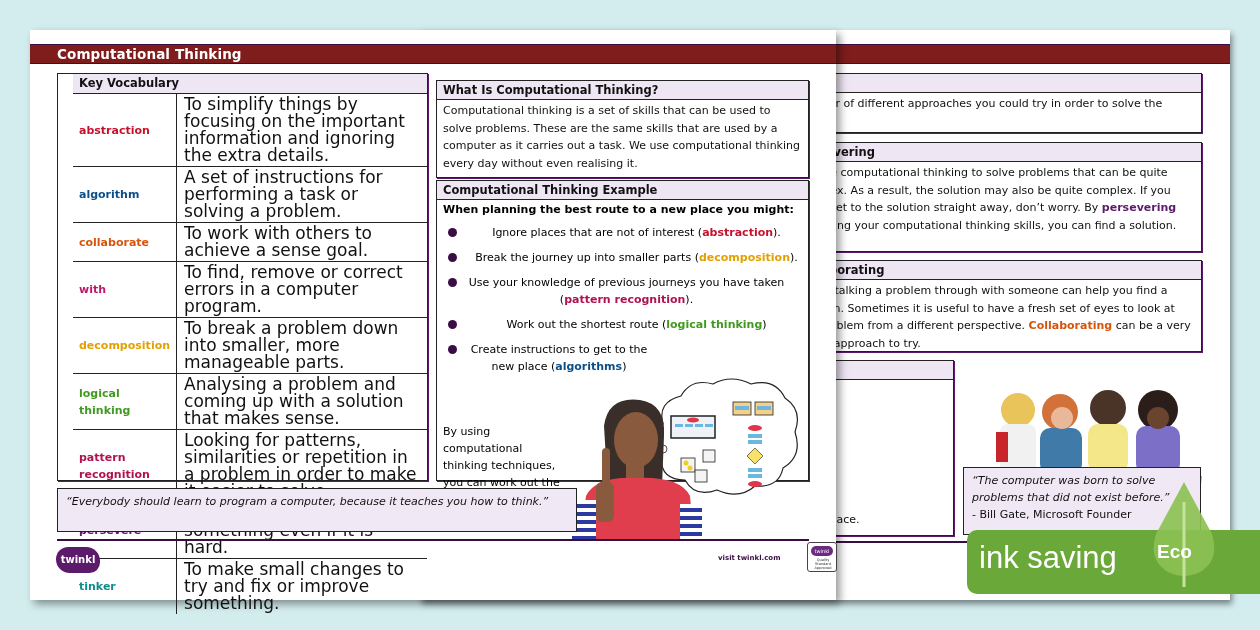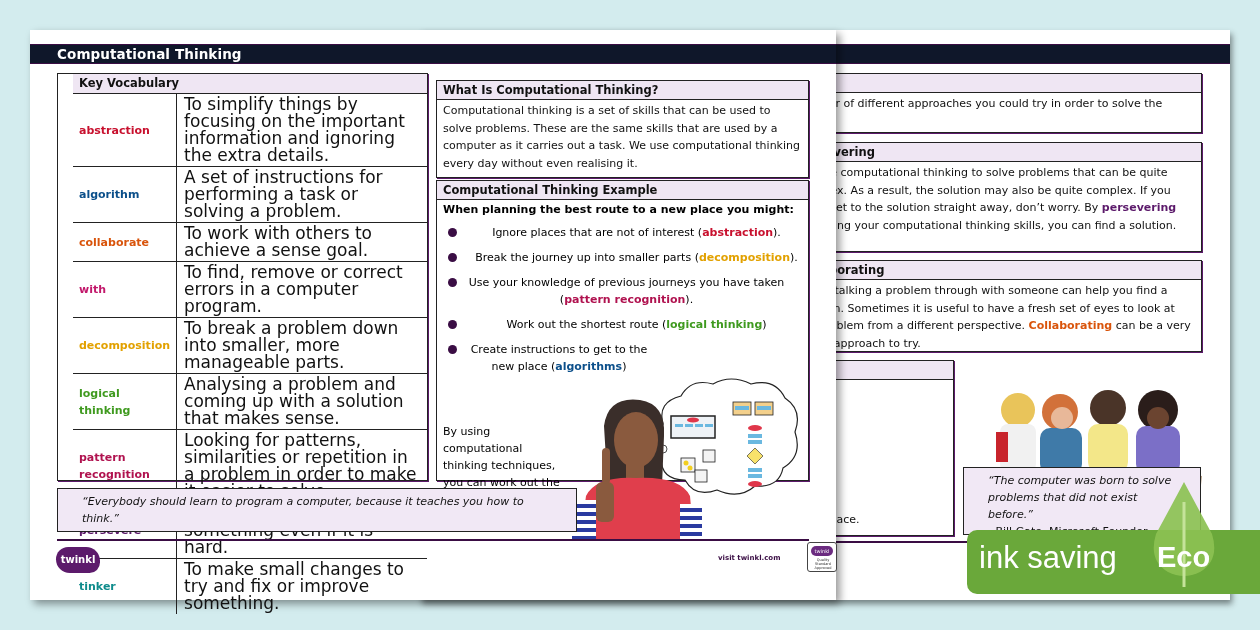--- a/index.html
+++ b/index.html
@@ -10,21 +10,21 @@
     position: relative;
   }
   .page {
     position: absolute; background: #fff;
     box-shadow: 2px 4px 6px rgba(0,0,0,0.45);
   }
   .page-back { left: 420px; top: 30px; width: 810px; height: 570px; }
   .page-front { left: 30px; top: 30px; width: 806px; height: 570px; box-shadow: 4px 4px 8px rgba(0,0,0,0.4); }
   .title-bar {
     position: absolute; left: 0; top: 14px; height: 20px;
-    background: #0f172a; border-top: 1px solid #3a0d44; border-bottom: 1px solid #3a0d44;
+    background: #7f1d1d; border-top: 1px solid #3a0d44; border-bottom: 1px solid #3a0d44;
   }
   .page-front .title-bar { width: 806px; }
   .page-back .title-bar { width: 810px; }
   .title-text {
     position: absolute; left: 27px; top: 1px;
     color: #fff; font-weight: bold; font-size: 13.5px; letter-spacing: 0.1px;
   }
   .box {
     position: absolute; border: 1.5px solid #222; background: #fff;
     box-shadow: 1px 1px 0 #5c1a6b;
@@ -39,21 +39,21 @@
   table.vocab td.term { width: 98px; padding: 2px 6px; font-weight: bold; font-size: 11px; line-height: 17px; border-right: 1.5px solid #222; }
   table.vocab td.def { padding: 2px 7px; }
   .bullets { list-style: none; padding-left: 6px; }
   .bullets li { position: relative; padding-left: 22px; font-size: 11px; line-height: 17px; margin-bottom: 8px; text-align: center; }
   .bullets li .dot {
     position: absolute; left: 5px; top: 4px; width: 9px; height: 9px; border-radius: 50%; background: #3a0d44;
   }
   .hl { font-weight: bold; }
   .quote-box {
     position: absolute; background: #f1e8f5; border: 1.5px solid #222;
-    font-size: 11px; line-height: 17px; padding: 4px 24px; color: #111;
+    font-size: 11px; line-height: 17px; padding: 4px 8px; color: #111;
   }
   .quote-box .q { font-style: italic; }
   .footer-rule { position: absolute; height: 2px; background: #3a0d44; }
   .logo {
     position: absolute; left: 26px; top: 517px; width: 44px; height: 26px;
     background: #5c1a6b; border-radius: 14px 16px 12px 16px; color: #fff;
     font-size: 10px; font-weight: bold; text-align: center; line-height: 26px;
   }
   .visit { position: absolute; left: 688px; top: 524px; font-size: 7px; font-weight: bold; color: #3a0d44; }
   .badge {
@@ -63,21 +63,21 @@
   .badge .mini { position: absolute; left: 3px; top: 3px; width: 22px; height: 10px; background: #6b2b80; border-radius: 5px; color: #fff; font-size: 5px; text-align: center; line-height: 10px; }
   .badge .sub { position: absolute; left: 2px; top: 15px; width: 26px; font-size: 3.5px; text-align: center; color: #333; }
   .eco {
     position: absolute; left: 967px; top: 530px; width: 293px; height: 64px;
     background: #6aa83a; border-radius: 10px 0 0 10px;
   }
   .eco-text { position: absolute; left: 12px; top: 10px; color: #fff; font-size: 31px; font-family: "Liberation Sans", sans-serif; }
   .leaf {
     position: absolute; left: 1150px; top: 482px; width: 68px; height: 105px;
   }
-  .eco-word { position: absolute; left: 1157px; top: 541px; color: #fff; font-weight: bold; font-size: 29px; font-family: "Liberation Sans", sans-serif; }
+  .eco-word { position: absolute; left: 1157px; top: 541px; color: #fff; font-weight: bold; font-size: 19px; font-family: "Liberation Sans", sans-serif; }
 </style>
 </head>
 <body>
 
 <div class="page page-back">
   <div class="title-bar"></div>
 
   <div class="box" style="left:370px; top:43px; width:412px; height:60px;">
     <div class="box-head"></div>
     <div class="box-body">

